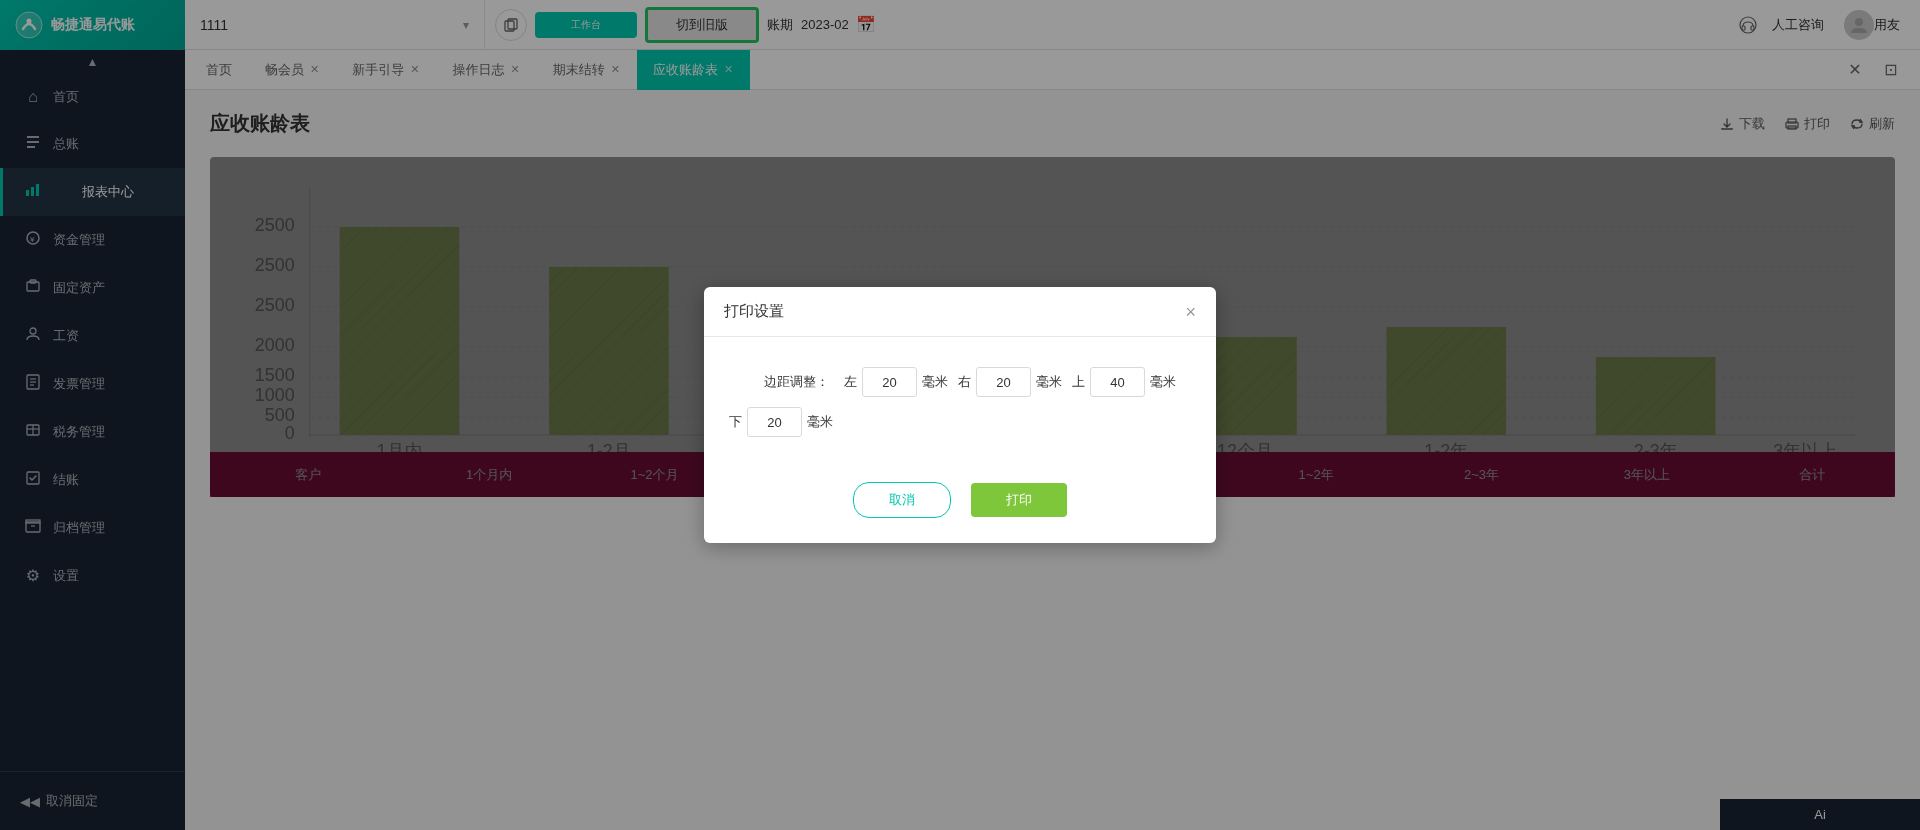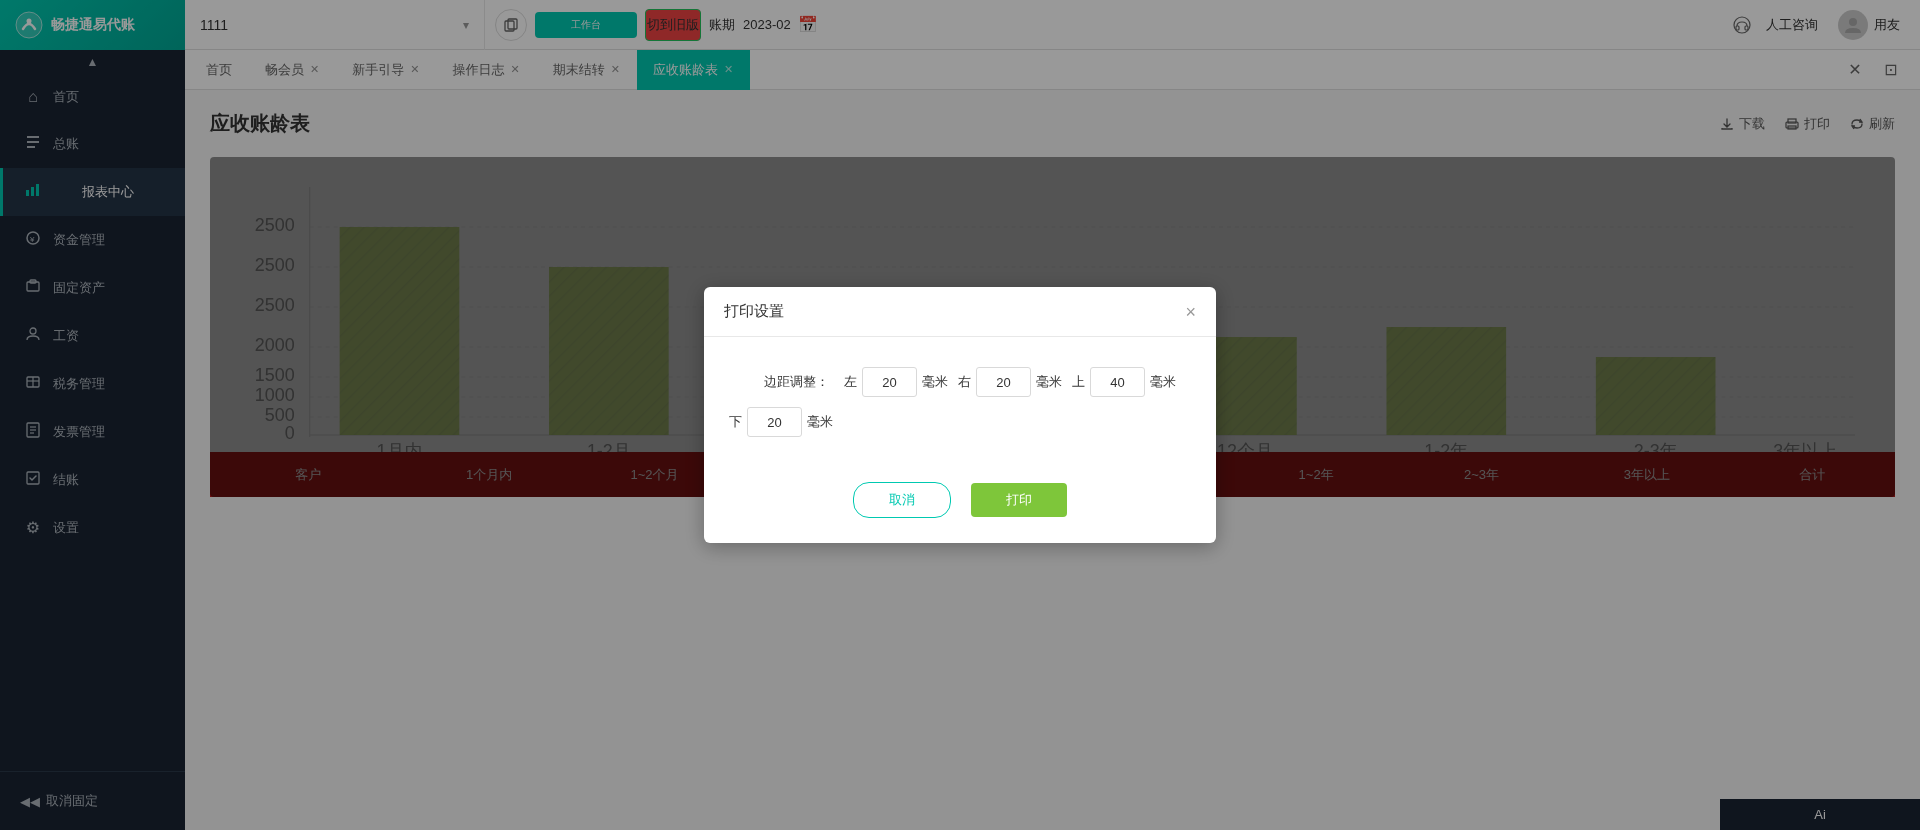--- a/index.html
+++ b/index.html
@@ -75,23 +75,23 @@
     .workbench-btn {
       background: #00c9b1;
       color: #fff;
       border: none;
       padding: 6px 36px;
       border-radius: 4px;
       cursor: pointer;
       font-size: 10px;
     }
     .switch-btn {
-      border: 1px solid #22c55e;
-      background: #ef4444;
-      padding: 6px 1px;
+      border: 3px solid #22c55e;
+      background: #e5e5e5;
+      padding: 6px 28px;
       border-radius: 4px;
       cursor: pointer;
       font-size: 13px;
       color: #333;
     }
     .header-right {
       margin-left: auto;
       display: flex;
       align-items: center;
       gap: 20px;
@@ -101,21 +101,20 @@
       display: flex;
       align-items: center;
       gap: 15px;
       color: #333;
       cursor: pointer;
       font-size: 13px;
     }
     .user-area {
       display: flex;
       align-items: center;
-      gap: 6px;
       cursor: pointer;
     }
     .avatar {
       width: 30px;
       height: 30px;
       border-radius: 50%;
       background: #ccc;
       display: flex;
       align-items: center;
       justify-content: center;
@@ -296,21 +295,21 @@
       width: 100%;
       height: 100%;
     }
 
     
     .table-header-bar {
       position: absolute;
       bottom: 0;
       left: 0;
       right: 0;
-      background: #b91c1c;
+      background: #be185d;
       height: 45px;
       display: flex;
       align-items: center;
     }
     .table-col {
       flex: 1;
       text-align: center;
       color: #fff;
       font-size: 13px;
       font-weight: 500;
@@ -542,46 +541,56 @@
           <svg width="16" height="16" viewBox="0 0 16 16" fill="none">
               <circle cx="8" cy="5" r="3" stroke="#adb5bd" stroke-width="1.3" fill="none"></circle>
               <path d="M2 14 Q2 10 8 10 Q14 10 14 14" stroke="#adb5bd" stroke-width="1.3" fill="none"></path>
             </svg>
         </span>
         <span>工资</span>
       </div>
       <div class="sidebar-item">
         <span class="sidebar-item-icon">
           <svg width="16" height="16" viewBox="0 0 16 16" fill="none">
-              <rect x="2" y="3" width="12" height="10" rx="1" stroke="#adb5bd" stroke-width="1.3" fill="none"></rect>
-              <line x1="2" y1="7" x2="14" y2="7" stroke="#adb5bd" stroke-width="1.2"></line>
-              <line x1="8" y1="3" x2="8" y2="13" stroke="#adb5bd" stroke-width="1.2"></line>
-            </svg>
-        </span>
-        <span>税务管理</span>
-      </div>
-      <div class="sidebar-item">
-        <span class="sidebar-item-icon">
-          <svg width="16" height="16" viewBox="0 0 16 16" fill="none">
               <rect x="2" y="1" width="12" height="14" rx="1" stroke="#adb5bd" stroke-width="1.3" fill="none"></rect>
               <line x1="5" y1="5" x2="11" y2="5" stroke="#adb5bd" stroke-width="1.2"></line>
               <line x1="5" y1="8" x2="11" y2="8" stroke="#adb5bd" stroke-width="1.2"></line>
               <line x1="5" y1="11" x2="9" y2="11" stroke="#adb5bd" stroke-width="1.2"></line>
             </svg>
         </span>
         <span>发票管理</span>
       </div>
       <div class="sidebar-item">
         <span class="sidebar-item-icon">
           <svg width="16" height="16" viewBox="0 0 16 16" fill="none">
+              <rect x="2" y="3" width="12" height="10" rx="1" stroke="#adb5bd" stroke-width="1.3" fill="none"></rect>
+              <line x1="2" y1="7" x2="14" y2="7" stroke="#adb5bd" stroke-width="1.2"></line>
+              <line x1="8" y1="3" x2="8" y2="13" stroke="#adb5bd" stroke-width="1.2"></line>
+            </svg>
+        </span>
+        <span>税务管理</span>
+      </div>
+      <div class="sidebar-item">
+        <span class="sidebar-item-icon">
+          <svg width="16" height="16" viewBox="0 0 16 16" fill="none">
               <rect x="2" y="2" width="12" height="12" rx="1" stroke="#adb5bd" stroke-width="1.3" fill="none"></rect>
               <path d="M5 8 L7 10 L11 6" stroke="#adb5bd" stroke-width="1.5" fill="none" stroke-linecap="round"></path>
             </svg>
         </span>
         <span>结账</span>
+      </div>
+      <div class="sidebar-item">
+        <span class="sidebar-item-icon">
+          <svg width="16" height="16" viewBox="0 0 16 16" fill="none">
+              <rect x="1" y="4" width="14" height="10" rx="1" stroke="#adb5bd" stroke-width="1.3" fill="none"></rect>
+              <rect x="1" y="2" width="14" height="3" rx="0" stroke="#adb5bd" stroke-width="1.3" fill="none"></rect>
+              <line x1="6" y1="8" x2="10" y2="8" stroke="#adb5bd" stroke-width="1.2"></line>
+            </svg>
+        </span>
+        <span>归档管理</span>
       </div>
       <div class="sidebar-item">
         <span class="sidebar-item-icon">⚙</span>
         <span>设置</span>
       </div>
     </div>
 
     <div class="sidebar-bottom">
       <div class="collapse-btn">
         <span>◀◀</span>

